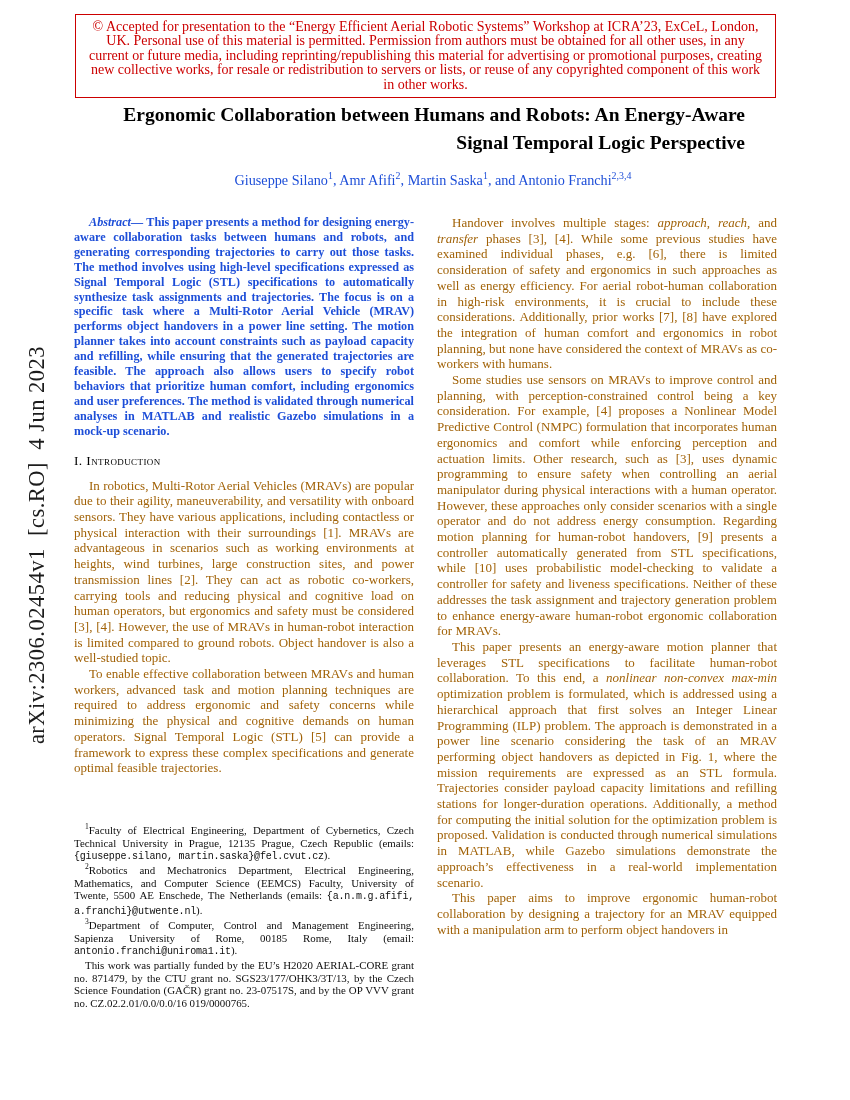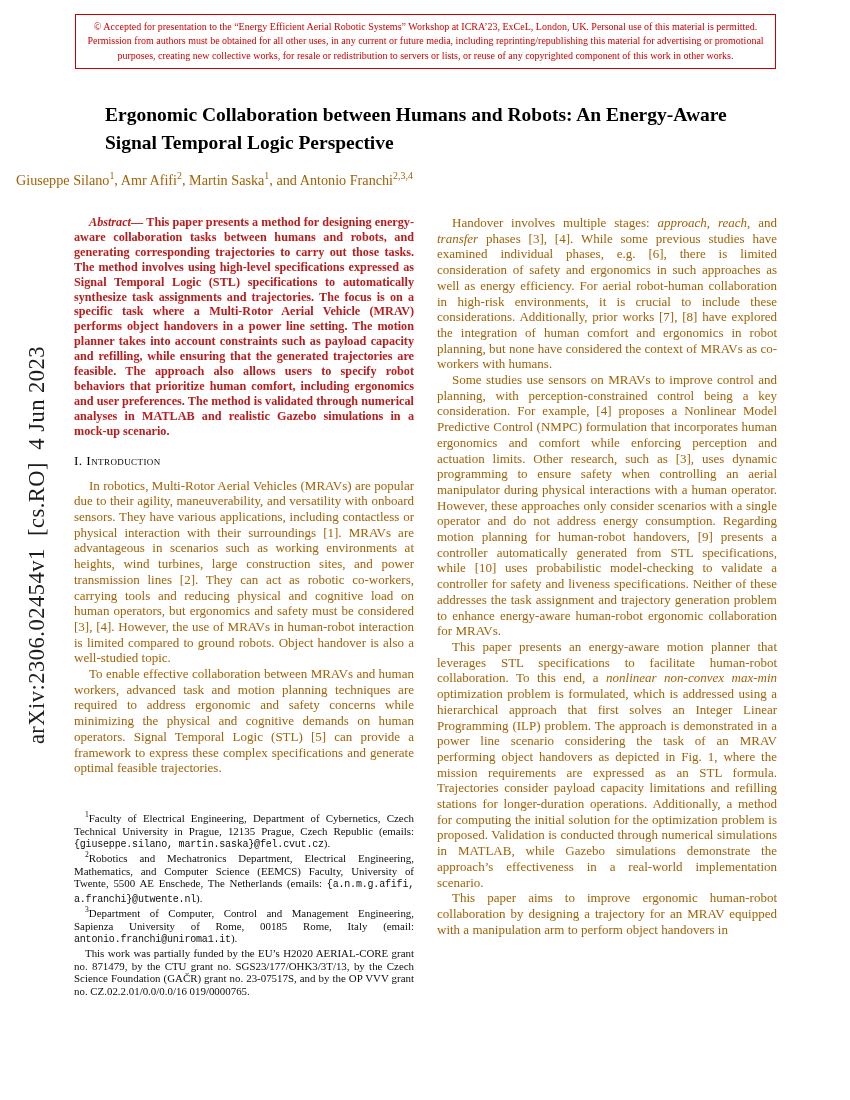--- a/index.html
+++ b/index.html
@@ -12,57 +12,57 @@
 
   .arxiv-watermark {
     position:absolute; top:545px; left:37px;
     transform:translate(-50%,-50%) rotate(-90deg);
     white-space:pre; font-size:22.5px; color:#1c1c1c; letter-spacing:0.5px;
   }
 
   .notice {
     position:absolute; left:75px; top:14px; width:701px;
     border:1.5px solid #cc0000; color:#cc0000;
-    font-size:10px; line-height:14.4px; text-align:center;
+    font-size:14px; line-height:14.4px; text-align:center;
     padding:5px 10px;
   }
 
   .paper-title {
     position:absolute; top:101px; left:50%; transform:translateX(-50%);
-    width:640px; text-align:left;
+    width:640px; text-align:right;
     font-weight:bold; font-size:19.5px; line-height:28px; color:#000;
   }
 
   .authors {
     position:absolute; top:172px; left:16px; right:0;
-    font-size:14.2px; color:#a16207;
+    text-align:center; font-size:14.2px; color:#1d4ed8;
   }
   sup { font-size:70%; line-height:0; }
 
   .columns {
     position:absolute; top:215px; left:74px; width:703px;
     display:flex; gap:23px; align-items:flex-start;
   }
   .col { width:340px; }
 
   p.body {
     font-size:13px; line-height:15.7px; text-align:justify;
     text-indent:15px; hyphens:auto; color:#a16207;
   }
   p.abstract {
     font-size:12.2px; line-height:14.9px; font-weight:bold;
-    text-align:justify; text-indent:15px; hyphens:auto; color:#b91c1c;
+    text-align:justify; text-indent:15px; hyphens:auto; color:#1d4ed8;
   }
   h2.sec {
     font-size:13.4px; font-weight:normal; font-variant:small-caps;
     text-align:left; letter-spacing:0.4px;
     margin:14px 0 9px 0; color:#000;
   }
   .footnotes {
-    margin-top:36px; font-size:10.9px; line-height:12.7px;
+    margin-top:48px; font-size:10.9px; line-height:12.7px;
     text-align:justify; hyphens:auto; color:#0d0d0d;
   }
   .footnotes p { text-indent:11px; }
 
   .it { font-style:italic; }
   .bd { font-weight:bold; }
   .tt { font-family:"Liberation Mono", monospace; font-size:92%; letter-spacing:-0.2px; }
 </style>
 </head>
 <body>

